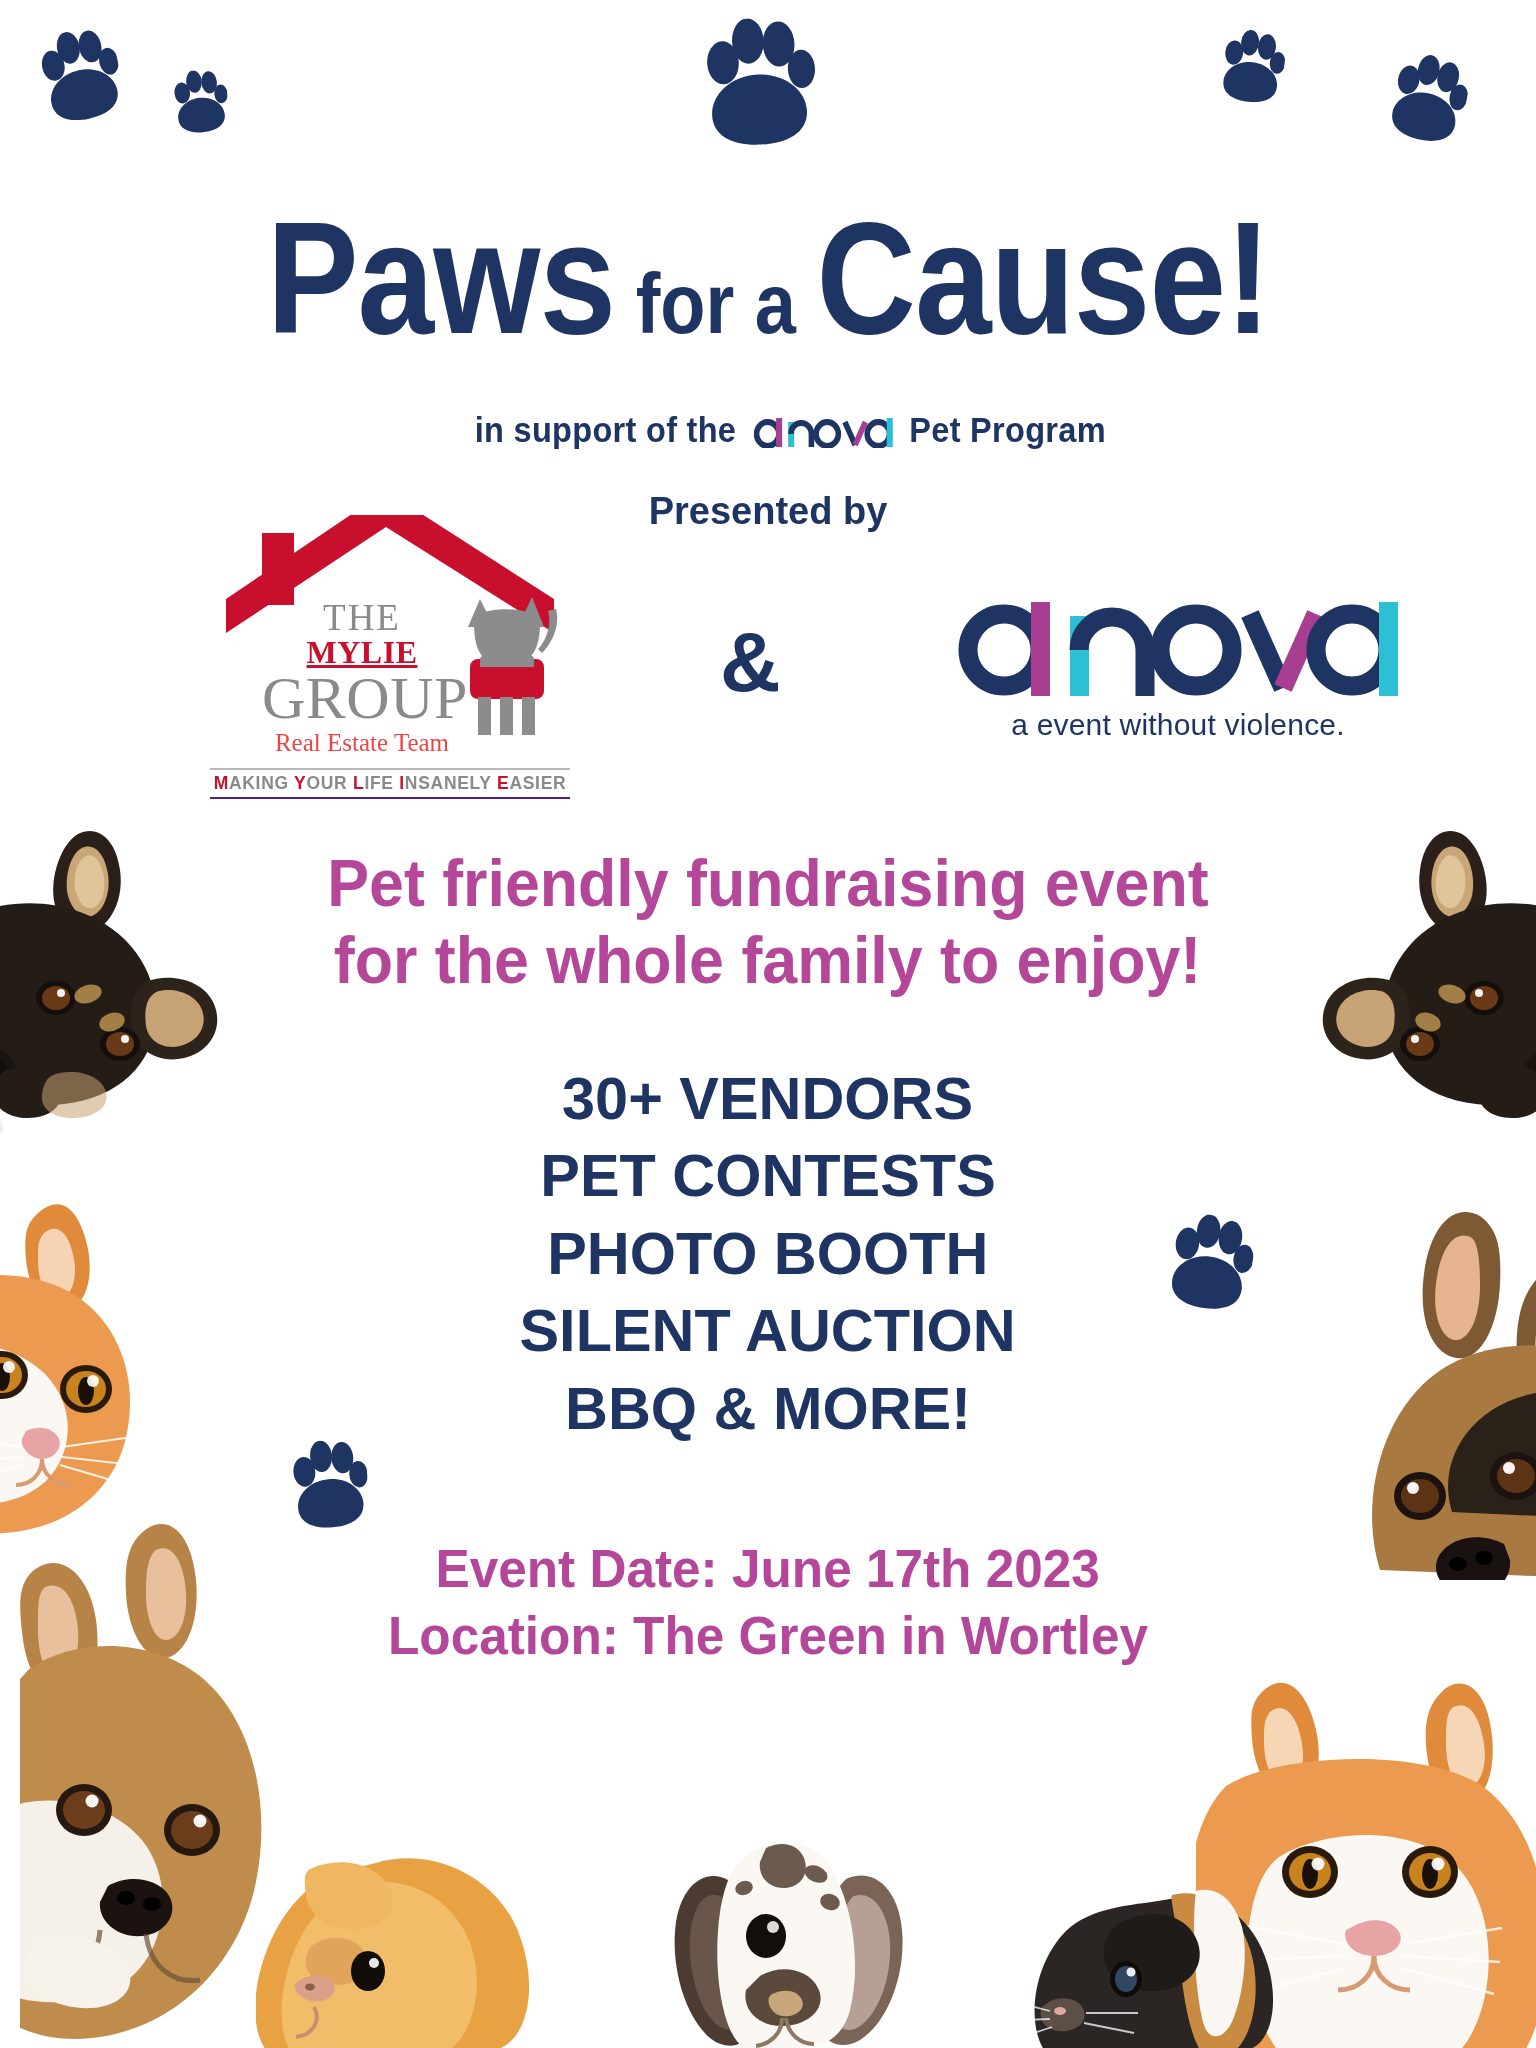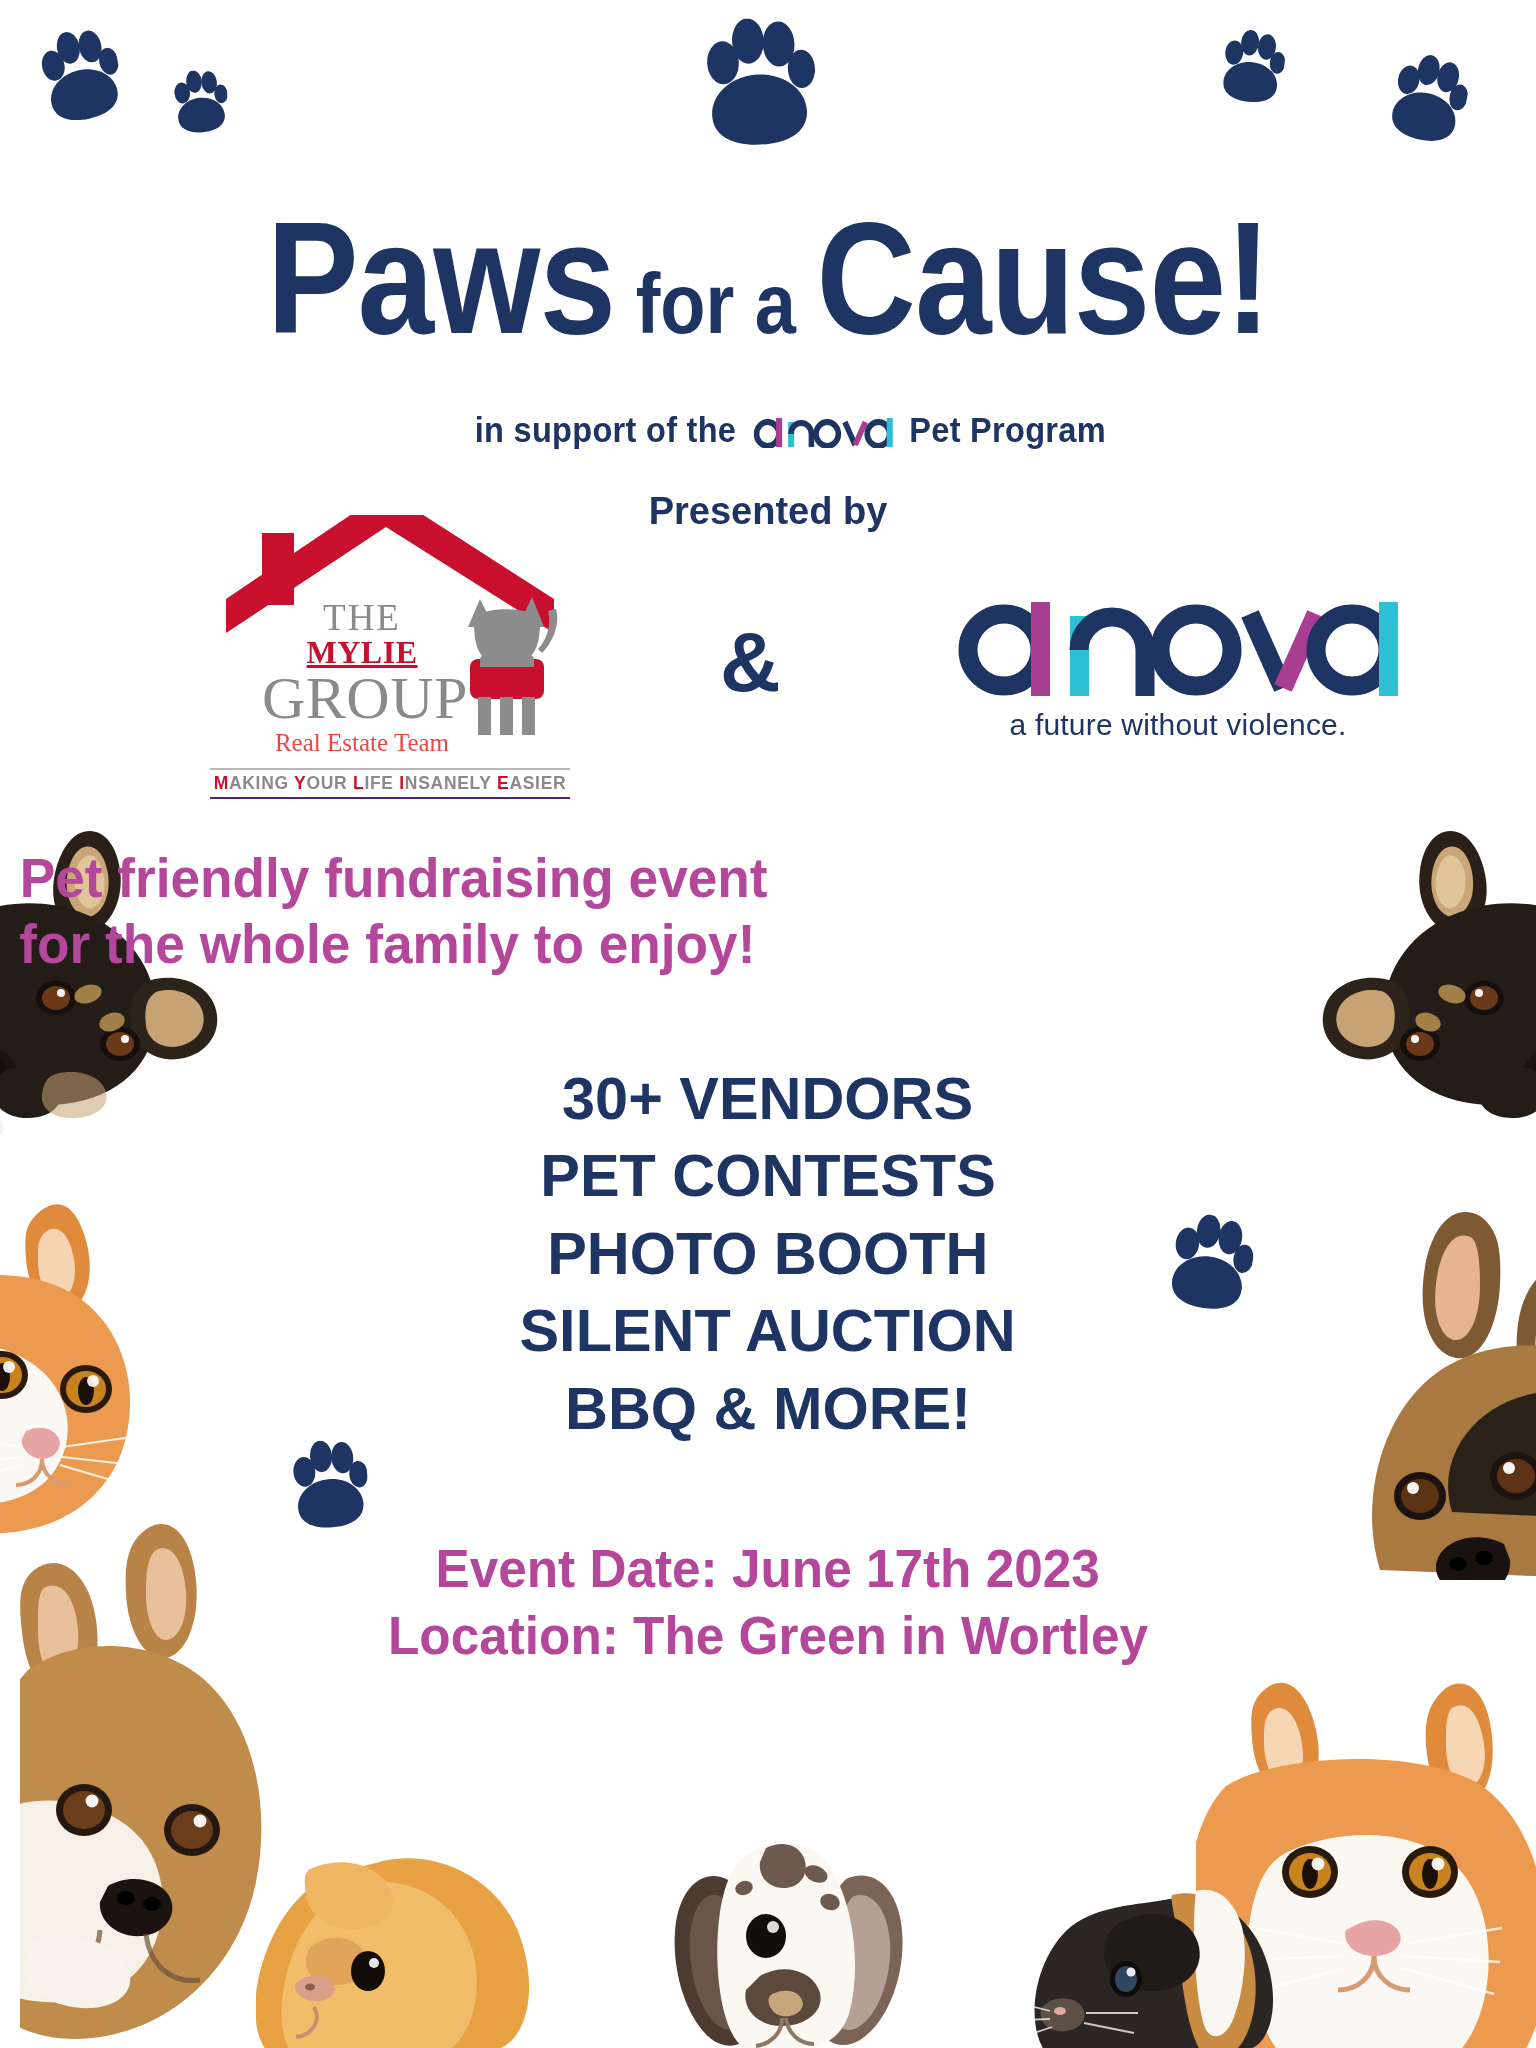--- a/index.html
+++ b/index.html
@@ -136,23 +136,24 @@
     color:#1E3463;
     font-size:30px;
     letter-spacing:.2px;
     font-family:"Liberation Sans", sans-serif;
   }
 
   
   .lead{
     position:absolute;
     left:0;right:0;top:845px;
+    text-align:center;
     color:#B5479B;
     font-weight:bold;
-    font-size:56px;
+    font-size:66px;
     line-height:1.17;
   }
   .lead div{display:block;}
   .lead .ln{display:inline-block;transform:scaleX(.95);transform-origin:center;}
 
   
   .features{
     position:absolute;
     left:0;right:0;top:1060px;
     text-align:center;
@@ -560,21 +561,21 @@
         <rect x="73" y="14" width="19" height="94" fill="#A83E92"></rect>
         <rect x="112" y="28" width="19" height="80" fill="#2DBFD4"></rect>
         <path d="M121 62 a33 33 0 0 1 66 0 v46" fill="none" stroke="#1E3463" stroke-width="19"></path>
         <circle cx="238" cy="62" r="36" fill="none" stroke="#1E3463" stroke-width="19"></circle>
         <path d="M292 26 L325 100" stroke="#1E3463" stroke-width="19" fill="none"></path>
         <path d="M358 26 L325 100" stroke="#A83E92" stroke-width="19" fill="none"></path>
         <circle cx="394" cy="62" r="36" fill="none" stroke="#1E3463" stroke-width="19"></circle>
         <rect x="421" y="14" width="19" height="94" fill="#2DBFD4"></rect>
       </g>
     </svg>
-    <div class="tag">a future without violence.</div>
+    <div class="tag">a event without violence.</div>
   </div>
 
   <div class="lead">
     <div><span class="ln">Pet friendly fundraising event</span></div>
     <div><span class="ln">for the whole family to enjoy!</span></div>
   </div>
 
   <div class="features">
     <div><span class="fx">30+ VENDORS</span></div>
     <div><span class="fx">PET CONTESTS</span></div>

